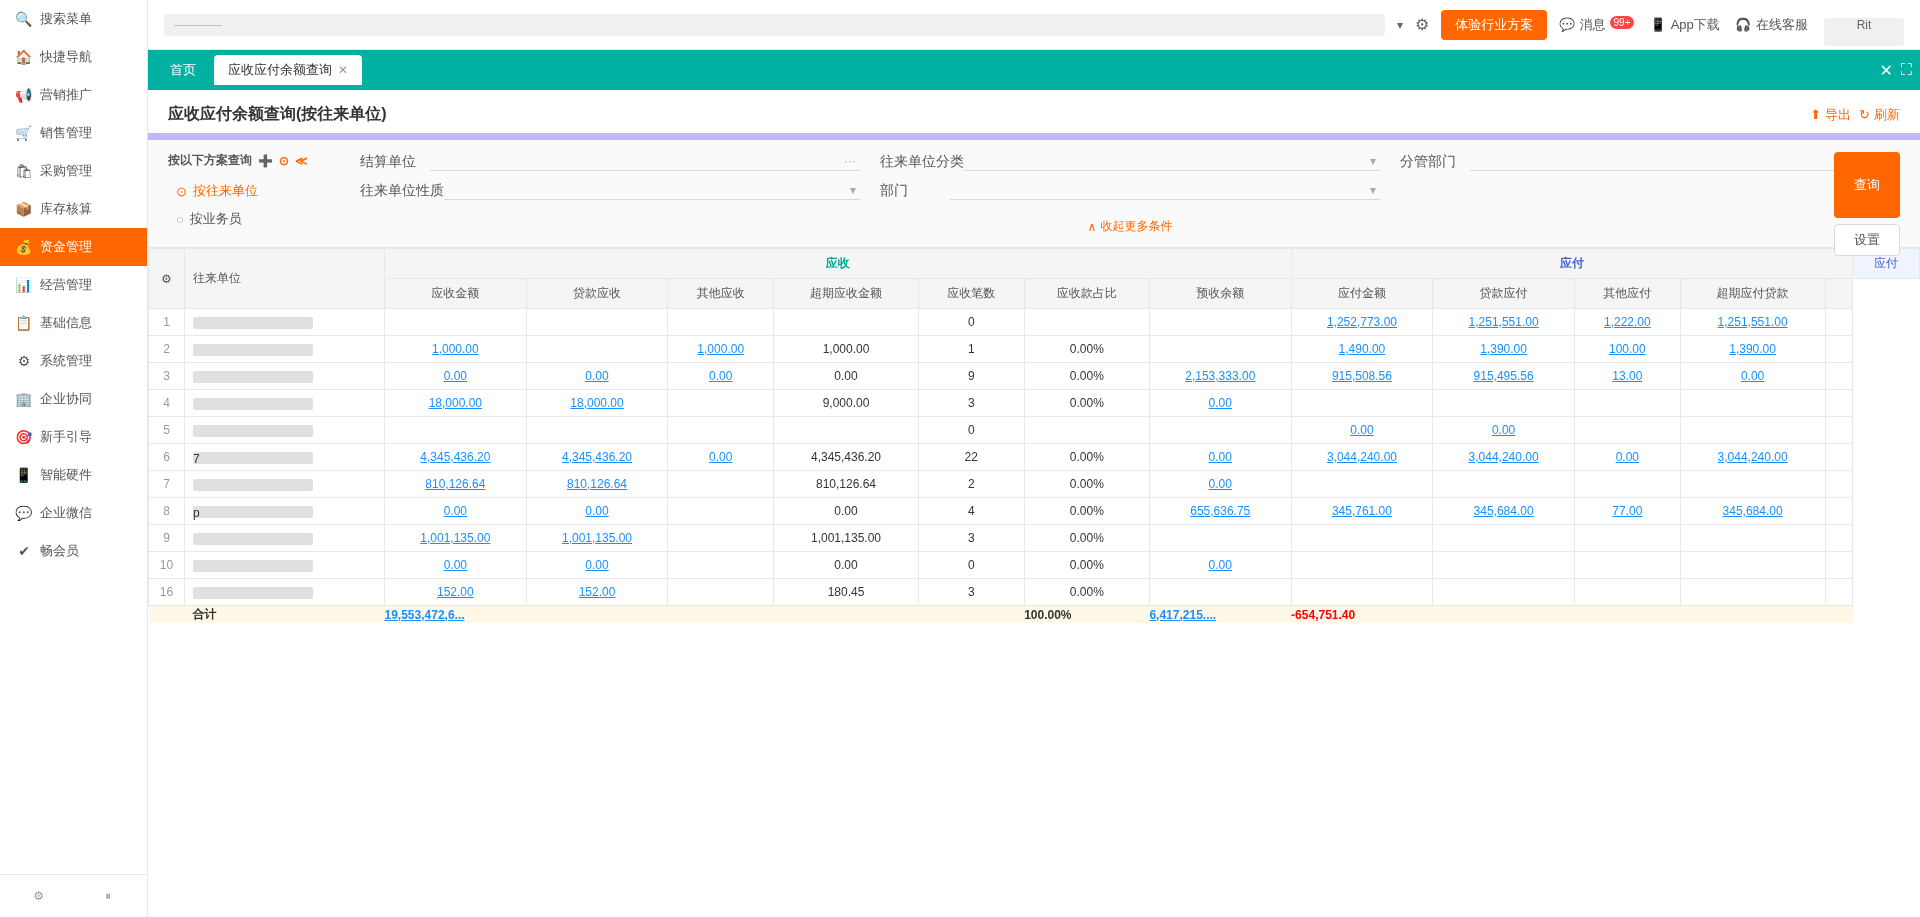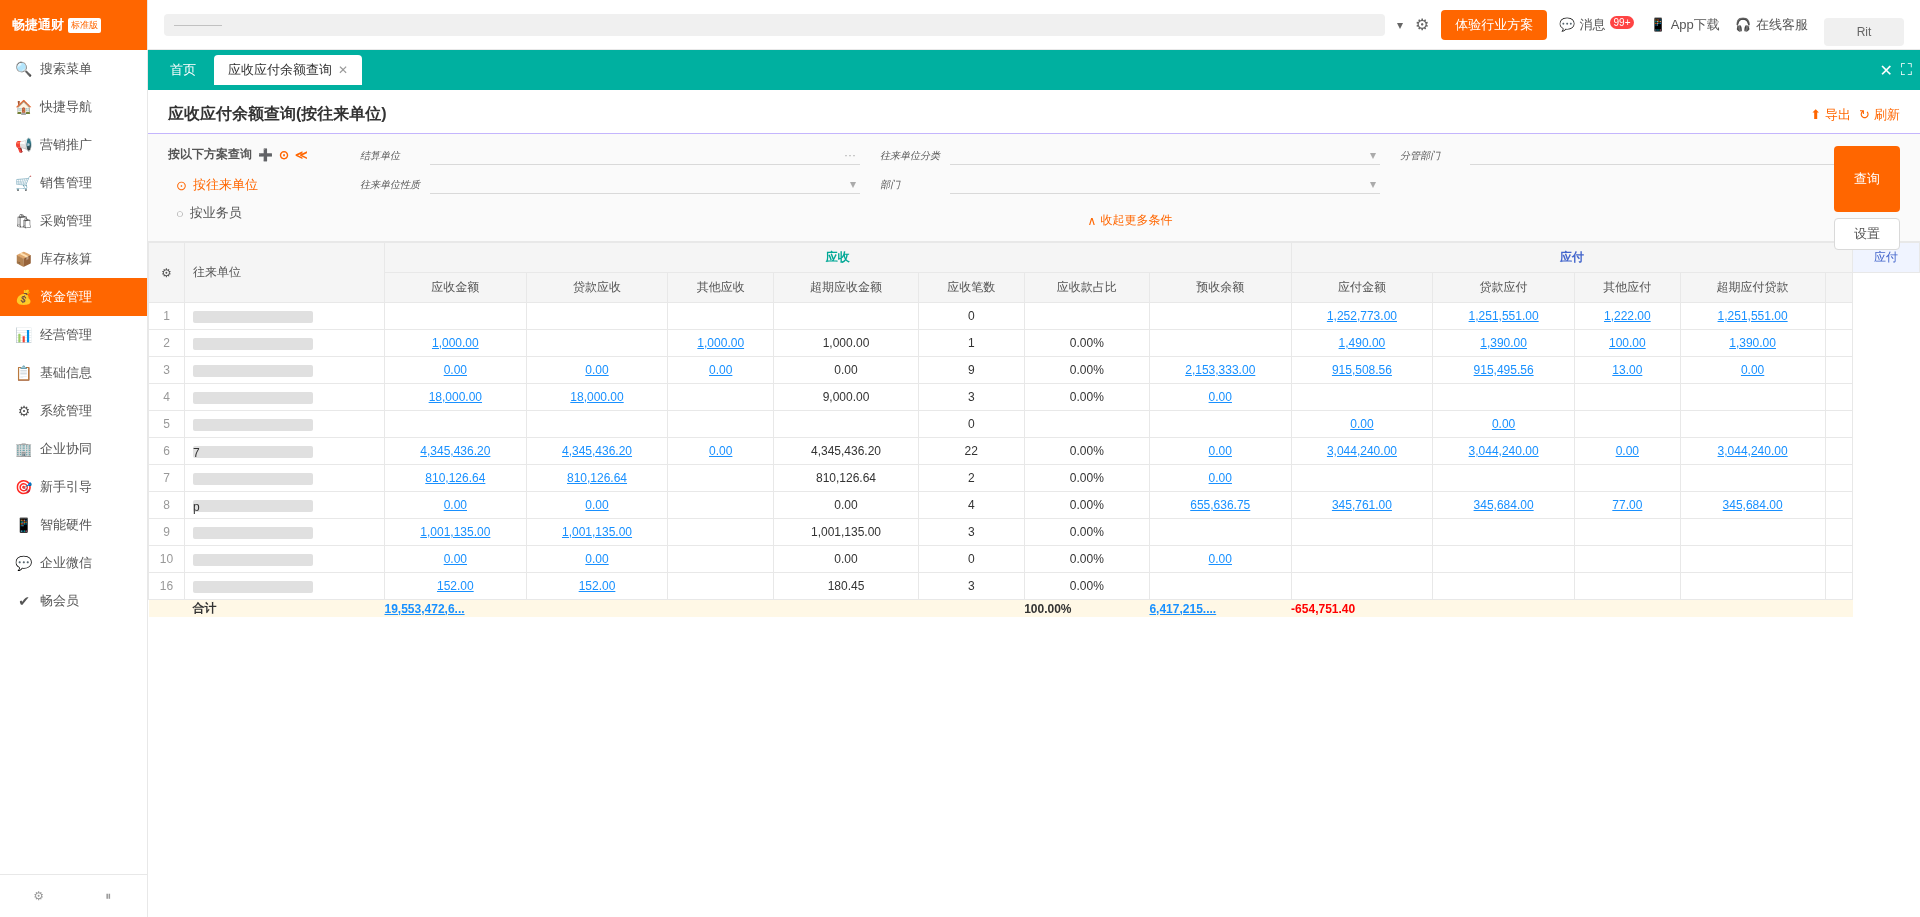--- a/index.html
+++ b/index.html
@@ -34,21 +34,21 @@
     .tab-bar { background: #00b0a0; display: flex; align-items: center; height: 40px; padding: 0 8px; }
     .tab-item { background: #fff; border-radius: 4px 4px 0 0; padding: 6px 14px; cursor: pointer; font-size: 13px; display: flex; align-items: center; gap: 6px; margin-right: 4px; }
     .tab-item.home { background: transparent; color: #fff; border-radius: 4px; }
     .tab-item.active { background: #fff; color: #333; }
     .tab-close { color: #999; font-size: 12px; cursor: pointer; }
     .tab-bar-right { margin-left: auto; display: flex; gap: 8px; }
     .tab-bar-btn { color: #fff; cursor: pointer; font-size: 16px; }
 
     
     .page { flex: 1; background: #fff; overflow: hidden; display: flex; flex-direction: column; }
-    .page-header { padding: 14px 20px 8px; display: flex; align-items: center; justify-content: space-between; border-bottom: 1px solid #c4b5fd; }
+    .page-header { padding: 14px 20px 8px; display: flex; align-items: center; justify-content: space-between; border-bottom: 7px solid #c4b5fd; }
     .page-title { font-size: 16px; font-weight: bold; color: #333; }
     .page-actions { display: flex; gap: 8px; }
     .page-action-btn { display: flex; align-items: center; gap: 4px; color: #ff6600; cursor: pointer; font-size: 13px; }
     .collapse-btn { color: #ff6600; font-size: 12px; cursor: pointer; display: flex; align-items: center; gap: 4px; justify-content: center; }
     .query-btn { background: #ff6600; color: #fff; border: none; border-radius: 4px; padding: 24px 20px; cursor: pointer; font-size: 13px; }
     .setting-btn { background: #fff; color: #555; border: 1px solid #d9d9d9; border-radius: 4px; padding: 6px 16px; cursor: pointer; font-size: 13px; }
 
     
     .table-wrapper { flex: 1; overflow: auto; padding: 0; }
     table { width: 100%; border-collapse: collapse; font-size: 12px; }
@@ -62,33 +62,29 @@
     .col-group-header-pay { background: #f0f4ff; color: #4466cc; text-align: center; font-weight: bold; }
 
     .filter-container { display: flex; padding: 12px 20px; background: #fafafa; border-bottom: 1px solid #e8e8e8; gap: 12px; }
     .filter-left { width: 180px; flex-shrink: 0; }
     .filter-left-label { display: flex; align-items: center; gap: 6px; margin-bottom: 8px; font-size: 12px; color: #555; font-weight: bold; }
     .filter-left-item { display: flex; align-items: center; gap: 6px; padding: 5px 8px; cursor: pointer; border-radius: 4px; font-size: 13px; color: #555; }
     .filter-left-item.active { color: #ff6600; }
     .filter-right { flex: 1; position: relative; }
     .filter-grid { display: grid; grid-template-columns: 1fr 1fr 1fr; gap: 10px 20px; }
     .filter-item { display: flex; align-items: center; }
-    .filter-item-label { color: #555; font-size: 10px; white-space: nowrap; min-width: 70px; font-style: italic; }
+    .filter-item-label { color: #555; font-size: 14px; white-space: nowrap; min-width: 70px; }
     .filter-item-input { flex: 1; border: none; border-bottom: 1px solid #d9d9d9; padding: 3px 4px; font-size: 12px; background: transparent; outline: none; display: flex; align-items: center; justify-content: space-between; cursor: pointer; }
     .btn-group { position: absolute; right: 0; top: 0; display: flex; flex-direction: column; gap: 6px; }
     .collapse-row { display: flex; justify-content: center; margin-top: 8px; }
   </style>
 </head>
 <body>
 
 <div class="sidebar">
-  <div class="sidebar-logo">
-    <span class="sidebar-logo-text">畅捷通财</span>
-    <span class="sidebar-logo-badge">标准版</span>
-  </div>
 
   <div class="sidebar-item">
     <span class="icon">🔍</span>
     <span>搜索菜单</span>
   </div>
   <div class="sidebar-item">
     <span class="icon">🏠</span>
     <span>快捷导航</span>
   </div>
   <div class="sidebar-item">
@@ -166,21 +162,21 @@
         <span class="badge">99+</span>
       </div>
       <div class="top-header-icon-group">
         <span>📱</span>
         <span>App下载</span>
       </div>
       <div class="top-header-icon-group">
         <span>🎧</span>
         <span>在线客服</span>
       </div>
-      <div class="user-avatar" style="display:flex;align-items:center;justify-content:center;background:#f0f0f0;border-radius:4px;font-size:12px;color:#666;padding:0 0;margin-top:14px;">
+      <div class="user-avatar" style="display:flex;align-items:flex-start;justify-content:center;background:#f0f0f0;border-radius:4px;font-size:12px;color:#666;padding:0 0;margin-top:14px;">
         <span>Rit</span>
       </div>
     </div>
   </div>
 
   <div class="tab-bar">
     <div class="tab-item home">
       <span>首页</span>
     </div>
     <div class="tab-item active">

